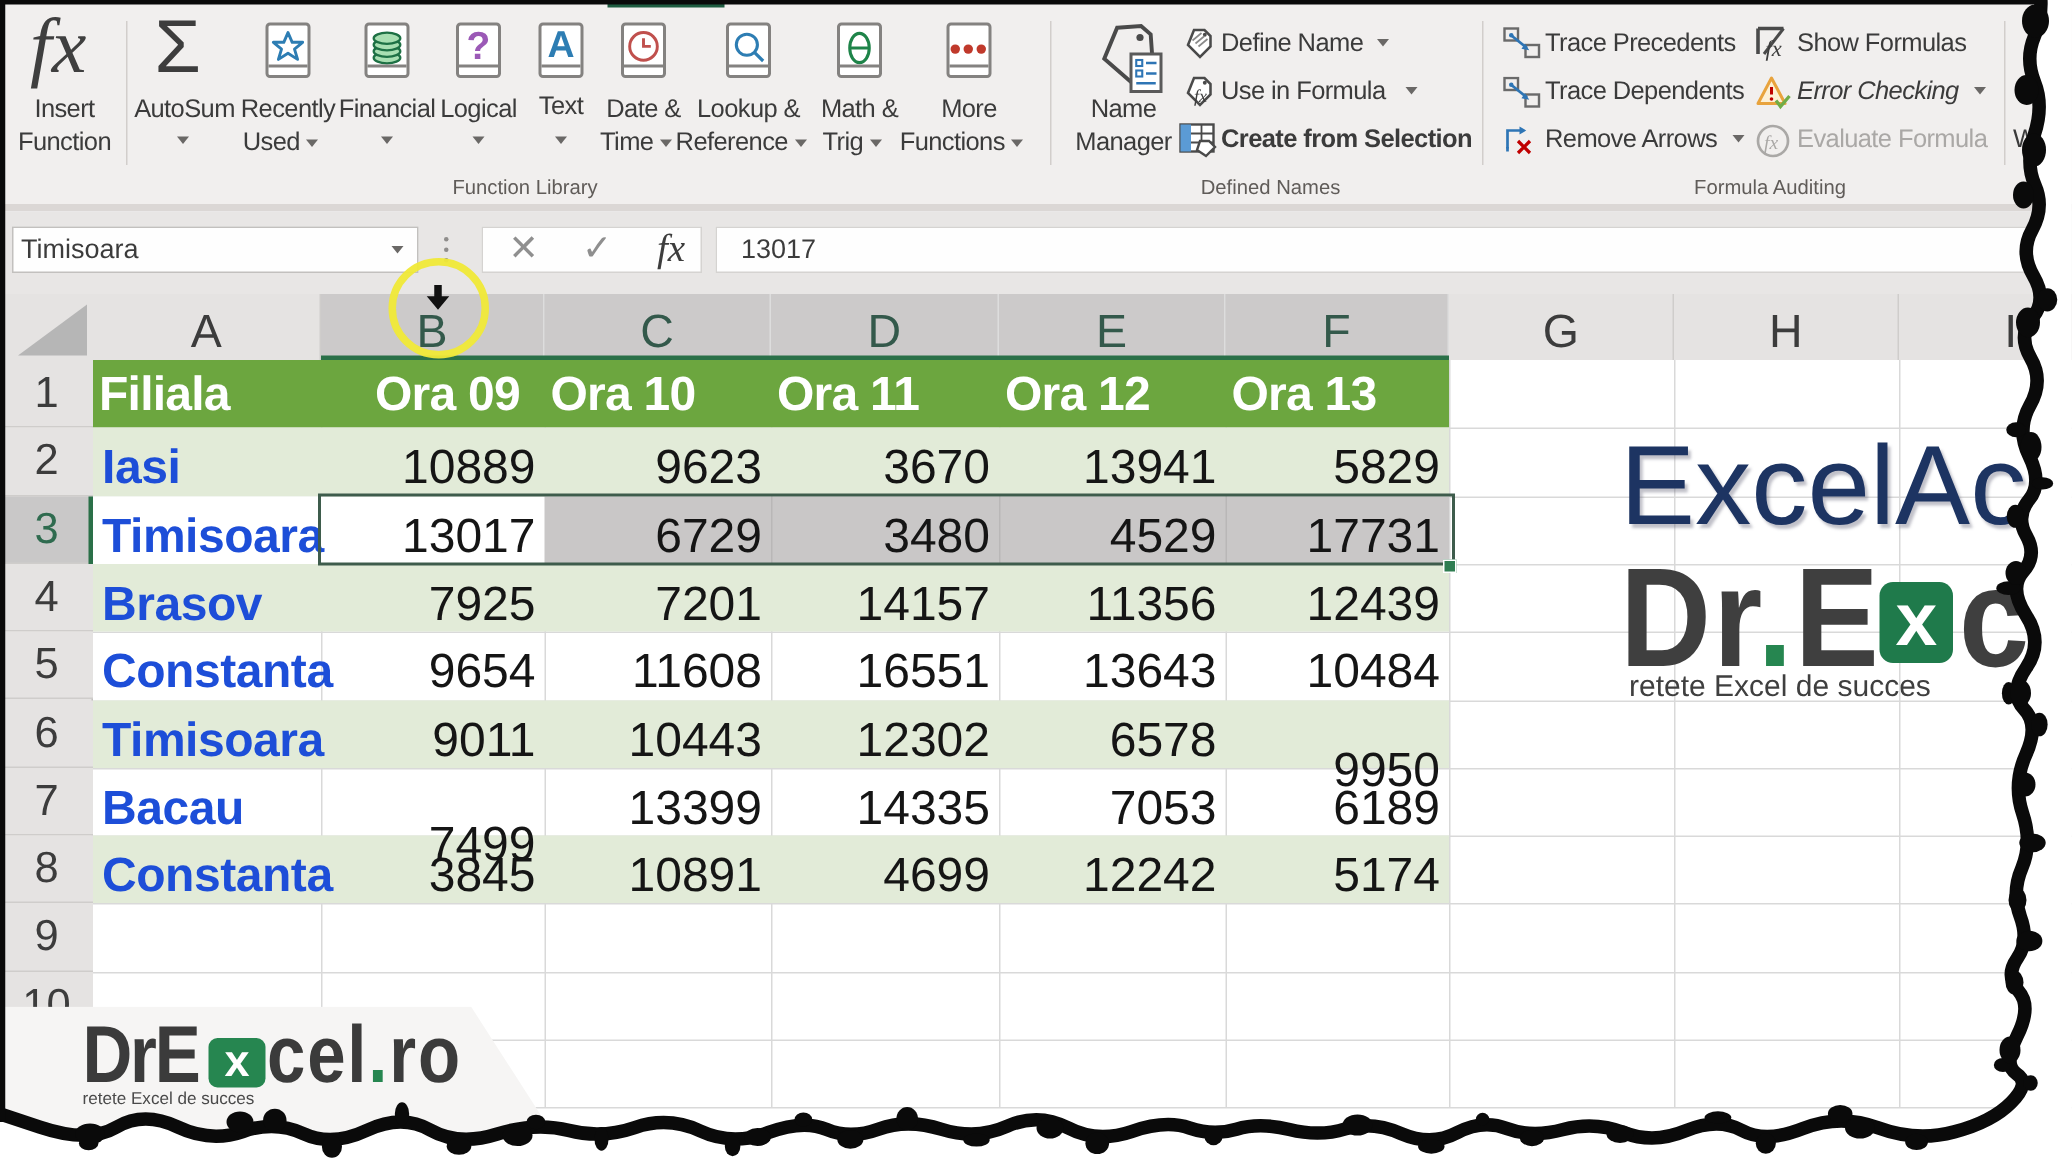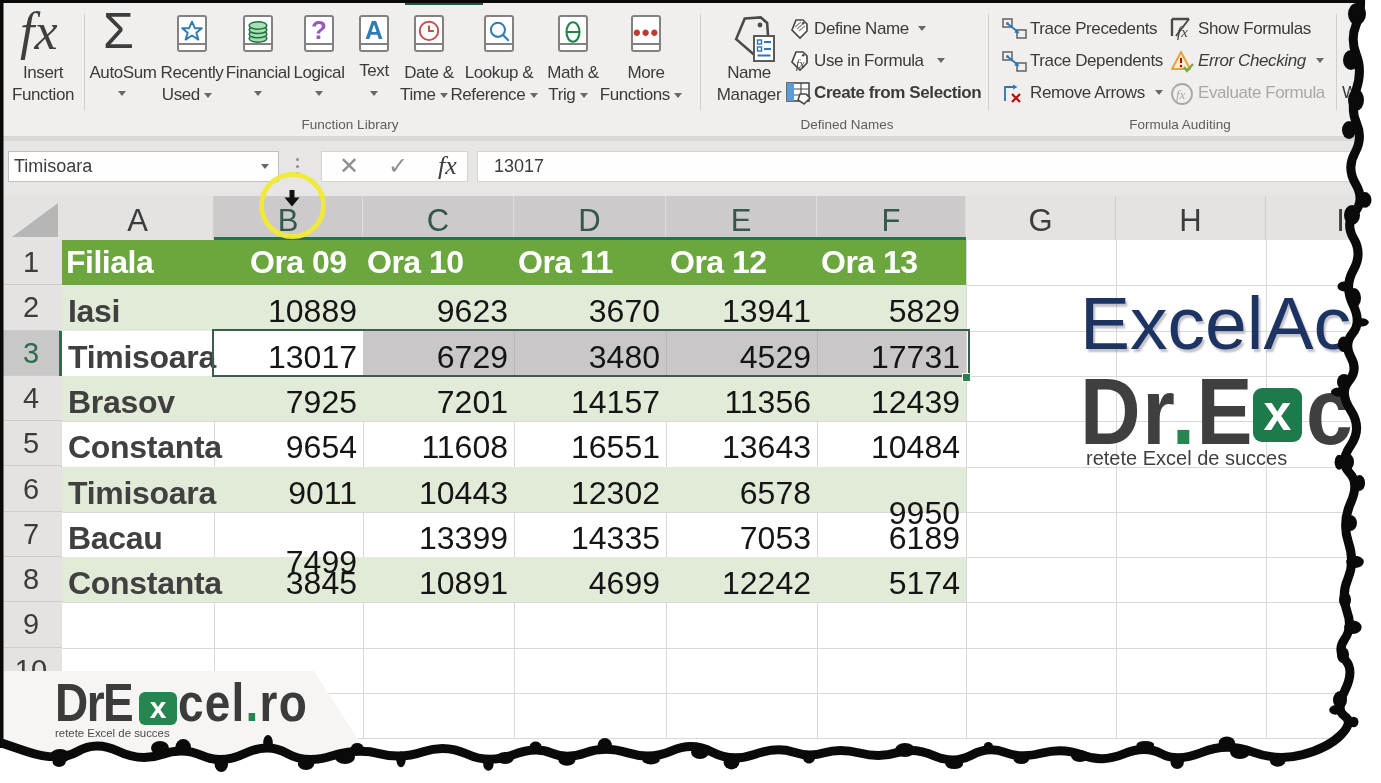--- a/index.html
+++ b/index.html
@@ -15,21 +15,21 @@
   .drop{position:absolute;width:0;height:0;border-left:4.5px solid transparent;border-right:4.5px solid transparent;border-top:5px solid #6a6866;}
   .hcell{position:absolute;top:196px;height:44px;background:#e5e3e2;box-sizing:border-box;border-right:1px solid #cfcdcb;
          color:#3c3c3c;font-size:31px;text-align:center;line-height:49px;}
   .hsel{background:#cccaca;color:#33594b;border-right:1px solid #dddddd;}
   .rnum{position:absolute;left:0;width:62px;background:#e5e3e2;box-sizing:border-box;border-bottom:1px solid #cfcdcb;
         color:#3c3c3c;font-size:29px;text-align:center;}
   .vline{position:absolute;width:1px;background:#d9d9d9;}
   .hline{position:absolute;height:1px;background:#d9d9d9;}
   .cell{position:absolute;font-size:32px;color:#151515;box-sizing:border-box;white-space:nowrap;}
   .num{text-align:right;padding-right:6px;}
-  .city{font-weight:bold;padding-left:6px;color:#404040;letter-spacing:-0.3px;}
+  .city{font-weight:bold;padding-left:6px;color:#1d4ed8;letter-spacing:-0.3px;}
   .band{position:absolute;background:#e2ebd8;}
 </style>
 </head>
 <body>
 <div id="app">
 
   <div class="abs" style="left:0;top:0;width:1381px;height:139px;background:#f1efee;"></div>
   <div class="abs" style="left:405px;top:0;width:78px;height:5px;background:#1e5c40;"></div>
   <div class="abs" style="left:0;top:136px;width:1381px;height:5px;background:#dbd7d5;"></div>
 

